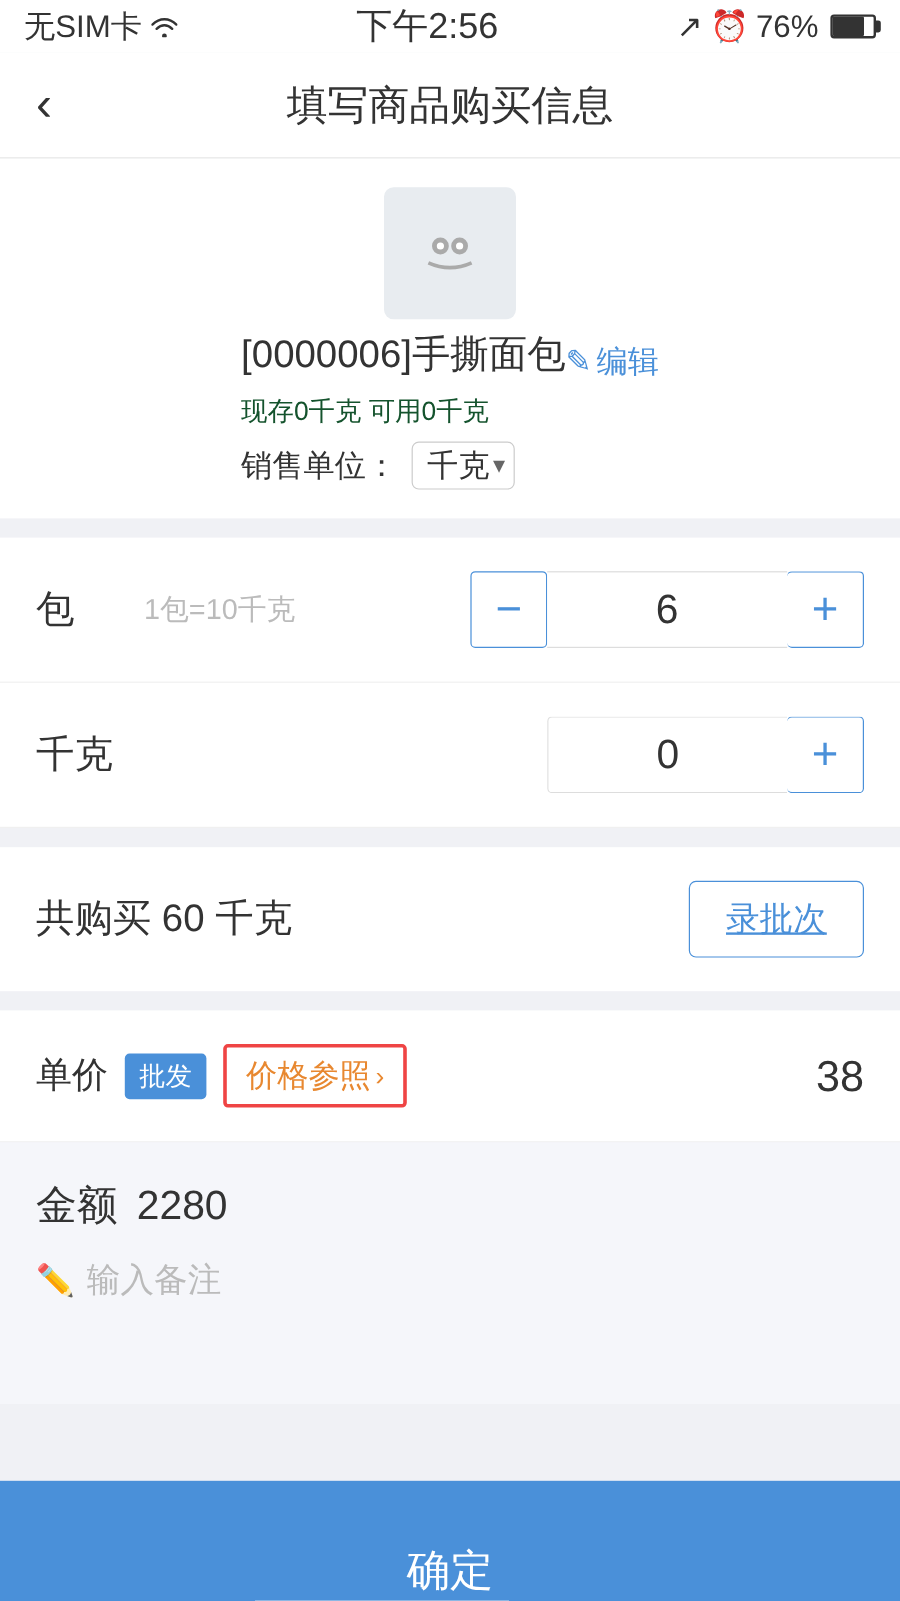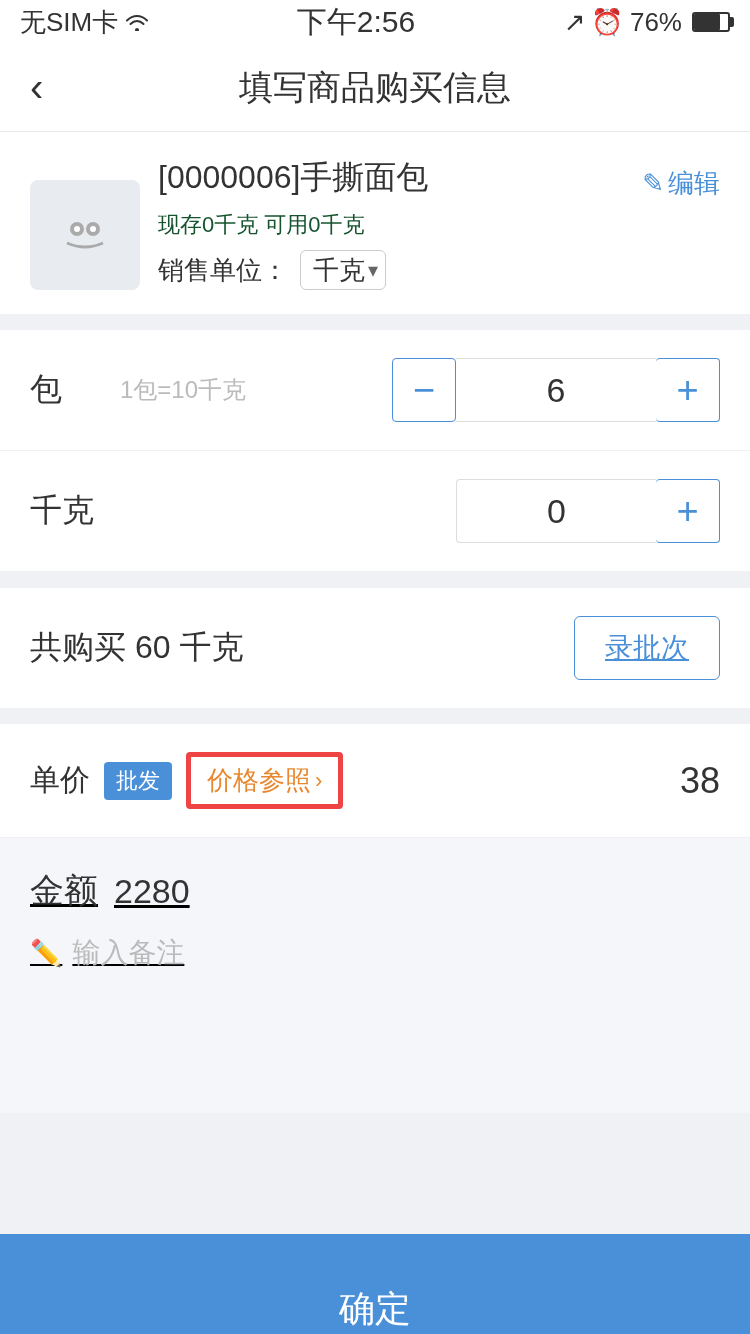--- a/index.html
+++ b/index.html
@@ -91,23 +91,24 @@
       font-size: 34px;
       font-weight: 400;
       color: #333;
     }
 
     
     .product-card {
       background: #fff;
       padding: 24px 30px;
       display: flex;
-      align-items: flex-end;
-      gap: 18px;
+      align-items: center;
+      gap: 8px;
       margin-bottom: 16px;
+      flex-direction: column;
     }
     .product-thumb {
       width: 110px;
       height: 110px;
       background: #e8ecf0;
       border-radius: 8px;
       display: flex;
       align-items: center;
       justify-content: center;
       flex-shrink: 0;
@@ -272,21 +273,21 @@
     }
     .price-tag {
       background: #4a90d9;
       color: #fff;
       font-size: 22px;
       padding: 4px 12px;
       border-radius: 4px;
       margin-right: 14px;
     }
     .price-ref-btn {
-      border: 5px solid #ef4444;
+      border: 3px solid #ef4444;
       color: #e88830;
       font-size: 26px;
       padding: 6px 16px;
       border-radius: 4px;
       background: #fff;
       display: flex;
       align-items: center;
       cursor: pointer;
     }
     .price-ref-btn .chevron {
@@ -298,21 +299,20 @@
       font-size: 36px;
       color: #333;
       font-weight: 500;
     }
 
     
     .amount-section {
       background: #f5f6fa;
       padding: 30px 30px 20px;
       flex: 1;
-      text-decoration: underline;
     }
     .amount-row {
       display: flex;
       align-items: center;
       margin-bottom: 20px;
     }
     .amount-label {
       font-size: 34px;
       color: #333;
       font-weight: 500;

